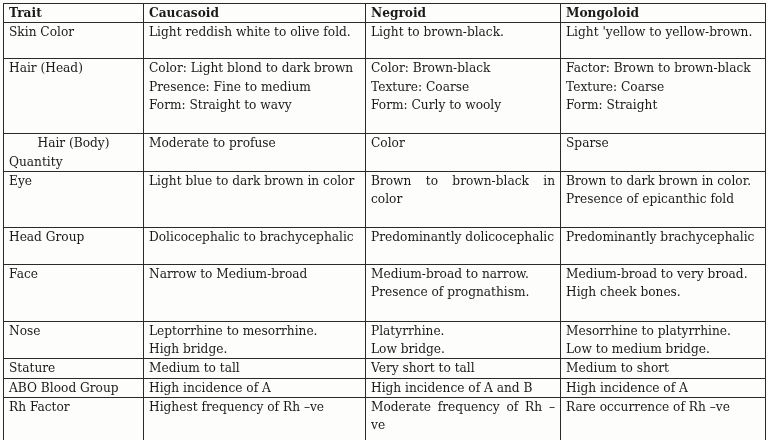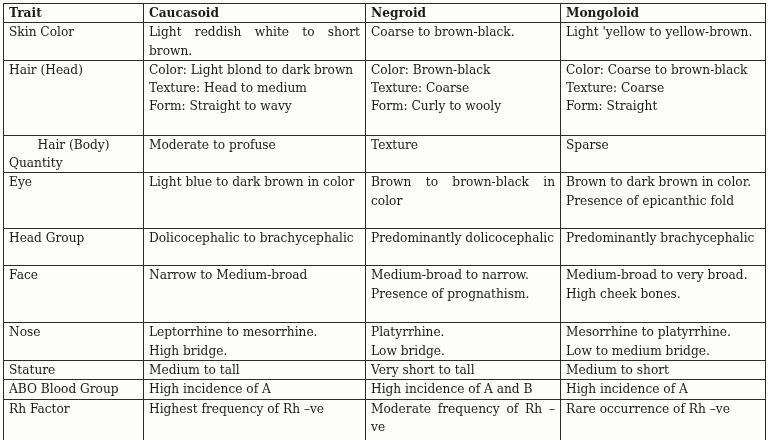--- a/index.html
+++ b/index.html
@@ -74,56 +74,56 @@
       <th>Caucasoid</th>
       <th>Negroid</th>
       <th>Mongoloid</th>
     </tr>
   </thead>
   <tbody>
 
     <tr class="r-skin">
       <td class="trait">Skin Color</td>
       <td>
-          <span class="line">Light reddish white to short brown.</span>
-        </td>
-      <td>
-          <span class="line">Coarse to brown-black.</span>
+          <span class="line">Light reddish white to olive fold.</span>
+        </td>
+      <td>
+          <span class="line">Light to brown-black.</span>
         </td>
       <td>
           <span class="line">Light 'yellow to yellow-brown.</span>
         </td>
     </tr>
 
     <tr class="r-hairhead">
       <td class="trait">Hair (Head)</td>
       <td>
         <span class="line">Color: Light blond to dark brown</span>
-        <span class="line">Texture: Head to medium</span>
+        <span class="line">Presence: Fine to medium</span>
         <span class="line">Form: Straight to wavy</span>
       </td>
       <td>
         <span class="line">Color: Brown-black</span>
         <span class="line">Texture: Coarse</span>
         <span class="line">Form: Curly to wooly</span>
       </td>
       <td>
-        <span class="line">Color: Coarse to brown-black</span>
+        <span class="line">Factor: Brown to brown-black</span>
         <span class="line">Texture: Coarse</span>
         <span class="line">Form: Straight</span>
       </td>
     </tr>
 
     <tr class="r-hairbody">
       <td class="trait">Hair (Body) Quantity</td>
       <td>
           <span class="line">Moderate to profuse</span>
         </td>
       <td>
-          <span class="line">Texture</span>
+          <span class="line">Color</span>
         </td>
       <td>
           <span class="line">Sparse</span>
         </td>
     </tr>
 
     <tr class="r-eye">
       <td class="trait">Eye</td>
       <td>
           <span class="line">Light blue to dark brown in color</span>

